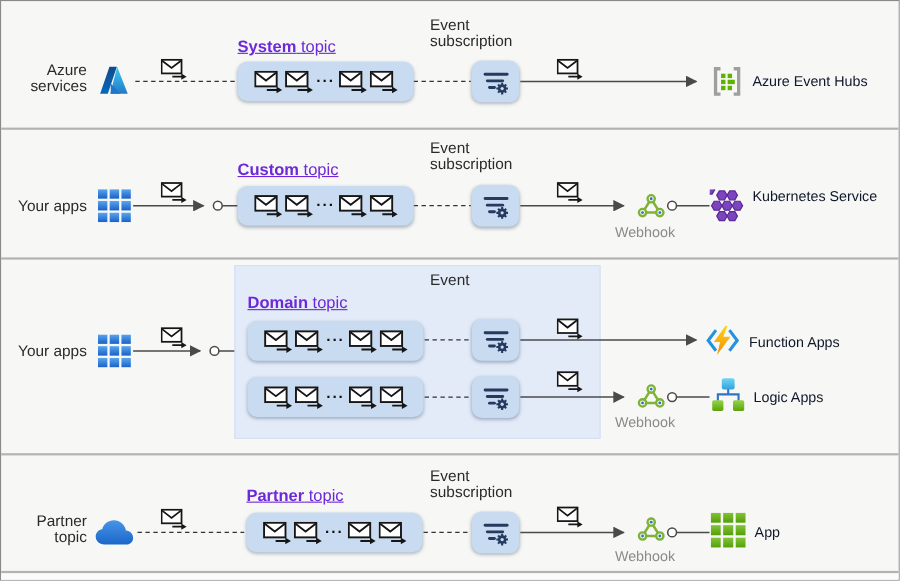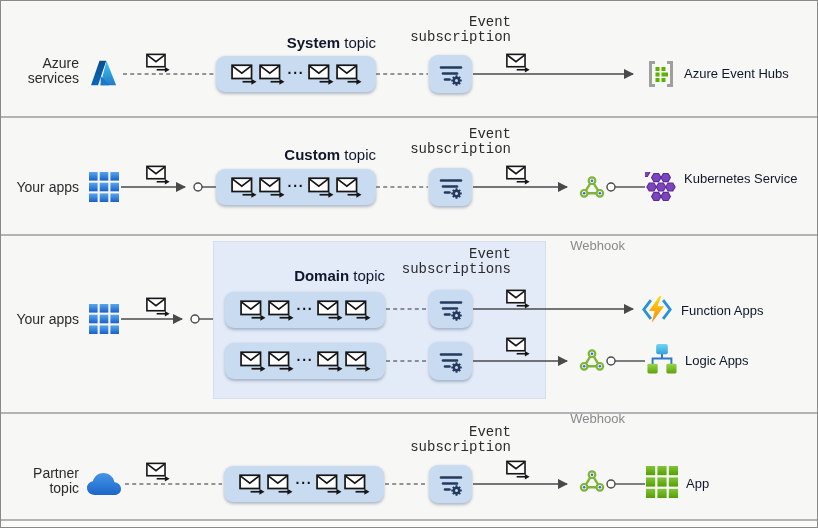--- a/index.html
+++ b/index.html
@@ -5,24 +5,24 @@
   html,body{margin:0;padding:0;background:#fff;}
   .canvas{
     position:relative;width:818px;height:528px;box-sizing:border-box;
     background:#f7f7f5;border:1px solid #8a8a8a;overflow:hidden;
     font-family:"Liberation Sans",sans-serif;color:#2b2b2b;
   }
   .divider{position:absolute;left:0;width:100%;height:2px;background:#b3b3b3;z-index:1;}
   .bottom-strip{position:absolute;left:0;top:520px;width:100%;height:8px;background:#fbfbfa;z-index:0;}
   .lbl{position:absolute;z-index:3;font-size:14px;line-height:15px;color:#2b2b2b;}
   .src-lbl{text-align:right;width:72px;}
-  .topic-title{position:absolute;z-index:3;width:160px;text-align:right;font-size:15px;color:#0f172a;white-space:nowrap;}
+  .topic-title{position:absolute;z-index:3;width:160px;text-align:left;font-size:15px;color:#6d28d9;white-space:nowrap;text-decoration:underline;}
   .topic-title b{font-weight:700;}
-  .sub-lbl{position:absolute;z-index:3;width:120px;text-align:right;font-size:14px;line-height:15px;color:#2b2b2b;font-family:Liberation Mono, monospace;}
-  .wh-lbl{position:absolute;z-index:3;width:66px;text-align:right;font-size:13px;color:#8a8a8a;margin-top:35px;}
+  .sub-lbl{position:absolute;z-index:3;width:120px;text-align:left;font-size:14px;line-height:15px;color:#2b2b2b;}
+  .wh-lbl{position:absolute;z-index:3;width:66px;text-align:left;font-size:13px;color:#8a8a8a;}
   .tgt-lbl{position:absolute;z-index:3;font-size:13px;line-height:16px;color:#0f172a;white-space:nowrap;text-align:right;}
   .topic-box{
     position:absolute;z-index:2;width:160px;height:36px;background:#c9dbf0;border-radius:9px;
     box-shadow:0 1.5px 3px rgba(90,110,140,.45);
     display:flex;align-items:center;justify-content:center;gap:2px;padding:0 4px;box-sizing:border-box;
   }
   .dots{font-weight:700;font-size:14px;letter-spacing:1px;color:#111;margin:0 1px;transform:translateY(-1px);}
   .sub-box{
     position:absolute;z-index:2;width:43px;height:38px;background:#c9dbf0;border-radius:9px;
     box-shadow:0 1.5px 3px rgba(90,110,140,.45);
@@ -375,21 +375,20 @@
     <svg width="26" height="21">
         <use href="#sym-envelope"></use>
       </svg>
     <svg width="26" height="21">
         <use href="#sym-envelope"></use>
       </svg>
   </div>
 
   <div class="sub-lbl" style="left:390px;top:246px">
     <div>Event</div>
-    <div>subscriptions</div>
   </div>
   <div class="sub-box" style="left:428px;top:289px">
     <svg width="30" height="27">
         <use href="#sym-filter"></use>
       </svg>
   </div>
   <div class="sub-box" style="left:428px;top:341px">
     <svg width="30" height="27">
         <use href="#sym-filter"></use>
       </svg>
@@ -420,20 +419,21 @@
     <div>Partner</div>
     <div>topic</div>
   </div>
   <svg class="icon" style="left:85px;top:470px" width="36" height="26">
       <use href="#sym-cloud"></use>
     </svg>
   <svg class="env" style="left:145px;top:461px" width="24" height="20">
       <use href="#sym-envelope"></use>
     </svg>
 
+  <div class="topic-title" style="left:223px;top:441px"><b>Partner</b><span> topic</span></div>
   <div class="topic-box" style="left:223px;top:465px">
     <svg width="26" height="21">
         <use href="#sym-envelope"></use>
       </svg>
     <svg width="26" height="21">
         <use href="#sym-envelope"></use>
       </svg>
     <span class="dots">···</span>
     <svg width="26" height="21">
         <use href="#sym-envelope"></use>

